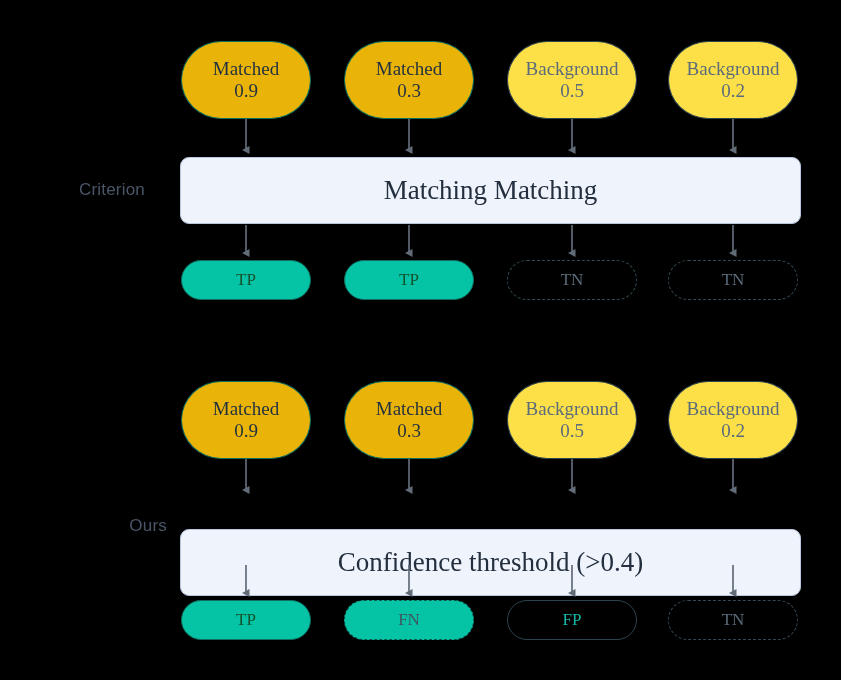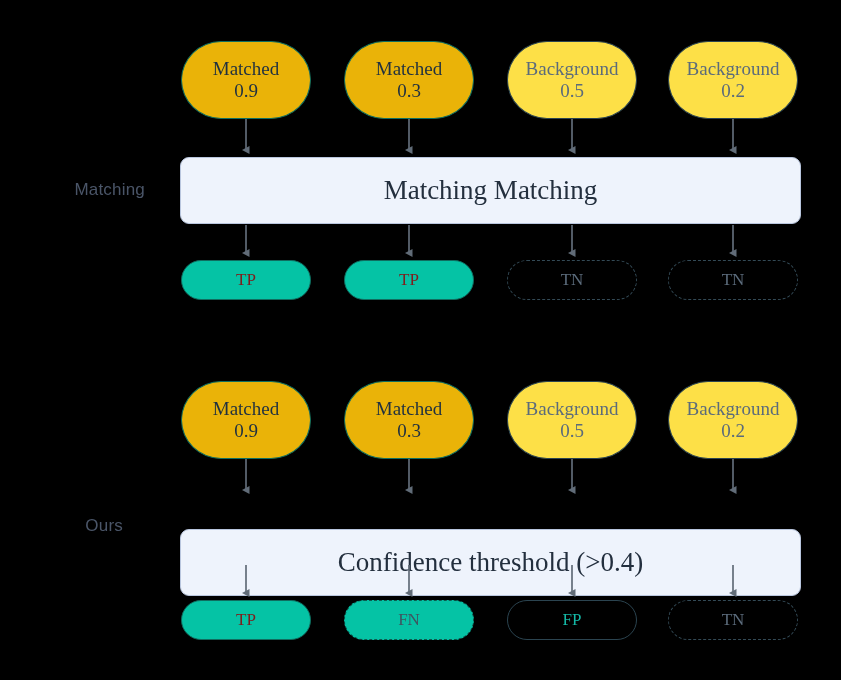--- a/index.html
+++ b/index.html
@@ -26,21 +26,21 @@
   .row-label {
     position: absolute;
     color: #4a5568;
     font-family: "Liberation Sans", sans-serif;
     font-size: 17px;
     letter-spacing: 0.2px;
     text-align: right;
     white-space: nowrap;
   }
   #label-previous { left: 0px;  top: 180px; width: 145px; }
-  #label-ours     { left: 0px;  top: 516px; width: 123px; }
+  #label-ours     { left: 0px;  top: 516px; width: 123px; padding-left: 44px; }
 
   
   .node {
     position: absolute;
     box-sizing: border-box;
     display: flex;
     flex-direction: column;
     align-items: center;
     justify-content: center;
     font-family: "Liberation Serif", serif;
@@ -69,21 +69,21 @@
   
   .node-out {
     width: 130px;
     height: 40px;
     border-radius: 22px;
     font-size: 17px;
   }
   .node-out.fill-teal {
     background: #05c3a5;
     border: 1.4px solid #0f6d5f;
-    color: #7f1d1d;
+    color: #14532d;
   }
   .node-out.fill-teal.dashed {
     border: 1.6px dashed #0d5b50;
     color: #3f5560;
   }
   .node-out.fill-dark {
     background: #000000;
     border: 1.4px solid #2b4450;
     color: #14b8a6;
   }
@@ -119,21 +119,21 @@
     left: 0; top: 0;
     width: 841px; height: 680px;
     pointer-events: none;
   }
 </style>
 </head>
 <body>
 
 <div id="diagram">
 
-  <div class="row-label" id="label-previous">Matching</div>
+  <div class="row-label" id="label-previous">Criterion</div>
 
   <div class="node node-input matched" style="left:181px; top:41px;">
     <span>Matched</span>
     <span>0.9</span>
   </div>
   <div class="node node-input matched" style="left:344px; top:41px;">
     <span>Matched</span>
     <span>0.3</span>
   </div>
   <div class="node node-input background" style="left:507px; top:41px;">

